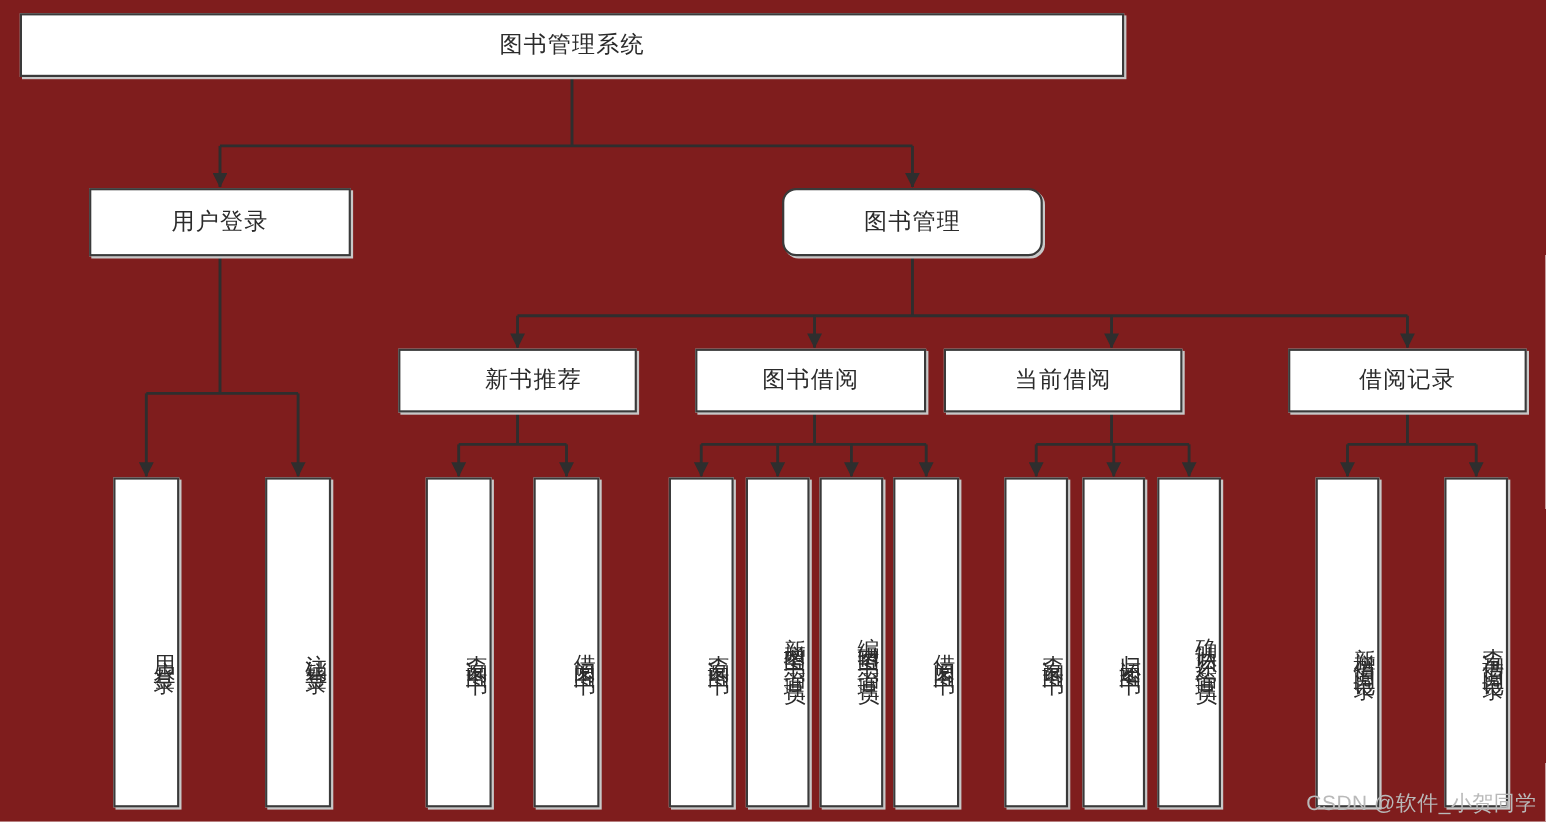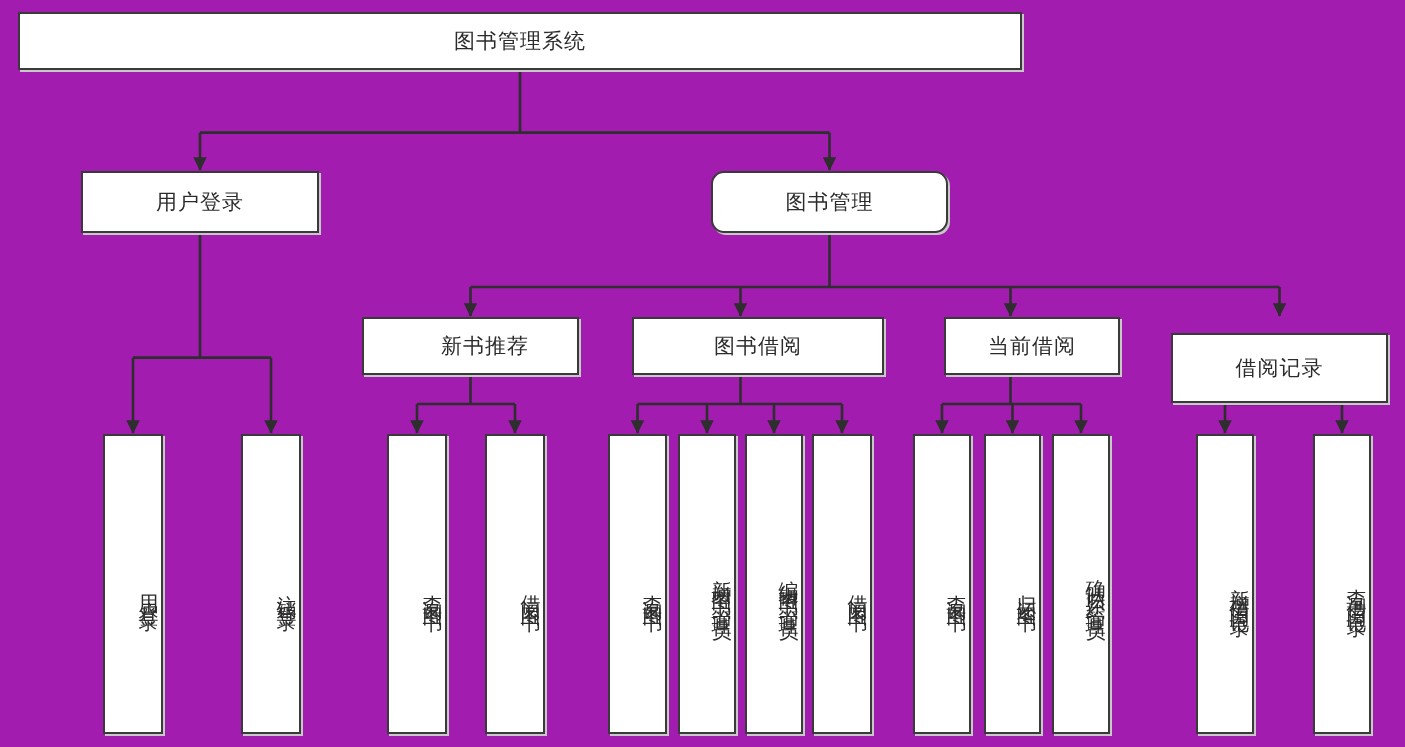--- a/index.html
+++ b/index.html
@@ -8,21 +8,21 @@
     padding: 0;
     background: #ffffff;
   }
   body {
     font-family: "Liberation Sans", "DejaVu Sans", sans-serif;
   }
   #canvas {
     position: relative;
     width: 1405px;
     height: 747px;
-    background: #a21caf;
+    background: #7f1d1d;
     overflow: hidden;
   }
   #edges {
     position: absolute;
     left: 0;
     top: 0;
     width: 1405px;
     height: 747px;
     pointer-events: none;
   }
@@ -122,27 +122,27 @@
   <div class="node horiz" style="left: 81px; top: 171px; width: 238px; height: 62px;">
     <span>用户登录</span>
   </div>
   <div class="node horiz" style="left: 711px; top: 171px; width: 237px; height: 62px; border-radius: 13px;">
     <span>图书管理</span>
   </div>
 
   <div class="node horiz" style="left: 362px; top: 317px; width: 217px; height: 58px; padding-left: 29px;">
     <span>新书推荐</span>
   </div>
-  <div class="node horiz" style="left: 632px; top: 317px; width: 252px; height: 58px;">
+  <div class="node horiz" style="left: 632px; top: 317px; width: 210px; height: 58px;">
     <span>图书借阅</span>
   </div>
-  <div class="node horiz" style="left: 944px; top: 317px; width: 176px; height: 58px;">
+  <div class="node horiz" style="left: 858px; top: 317px; width: 217px; height: 58px;">
     <span>当前借阅</span>
   </div>
-  <div class="node horiz" style="left: 1171px; top: 317px; width: 217px; height: 70px; margin-top: 16px;">
+  <div class="node horiz" style="left: 1171px; top: 317px; width: 217px; height: 58px;">
     <span>借阅记录</span>
   </div>
 
   <div class="node vert" style="left: 103px; top: 434px; width: 60px; height: 300px;">
     <span class="vlabel">用户登录</span>
   </div>
   <div class="node vert" style="left: 241px; top: 434px; width: 60px; height: 300px;">
     <span class="vlabel">注销登录</span>
   </div>
 
@@ -176,13 +176,14 @@
     <span class="vlabel">确认归还（管理员）</span>
   </div>
 
   <div class="node vert" style="left: 1196px; top: 434px; width: 58px; height: 300px;">
     <span class="vlabel">新增借阅记录</span>
   </div>
   <div class="node vert" style="left: 1313px; top: 434px; width: 58px; height: 300px;">
     <span class="vlabel">查询借阅记录</span>
   </div>
 
+  <div class="watermark">CSDN @软件_小贺同学</div>
 </div>
 
 </body></html>

